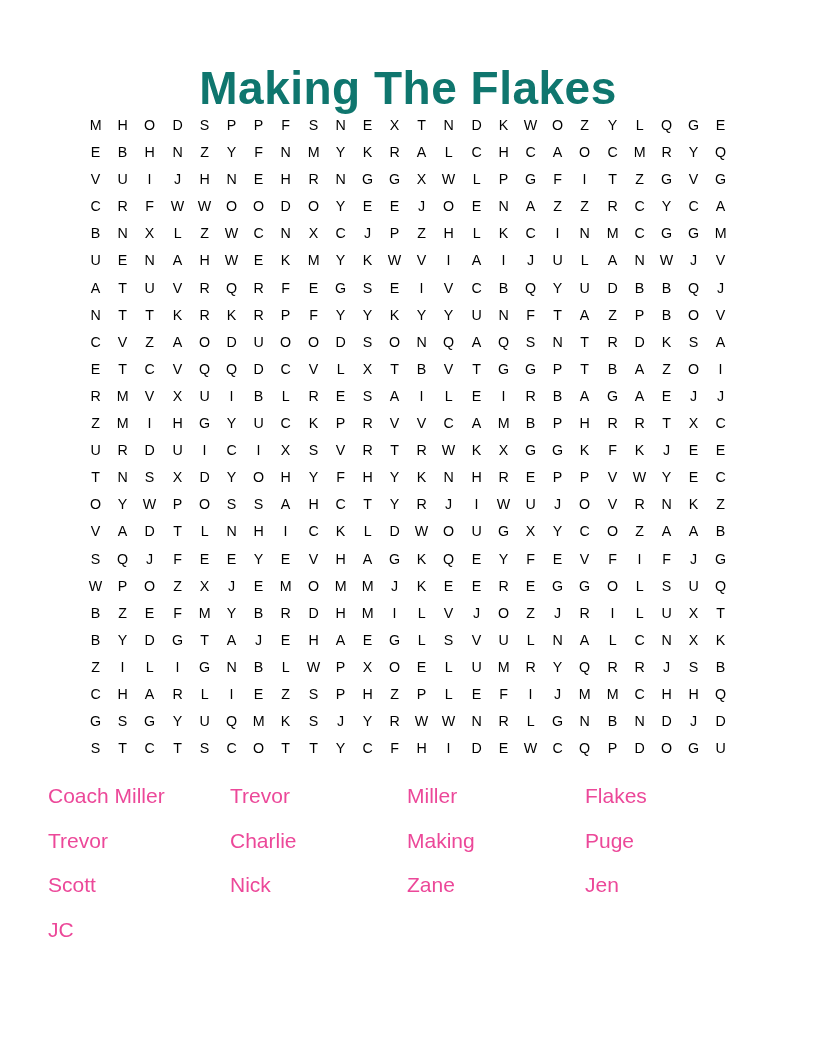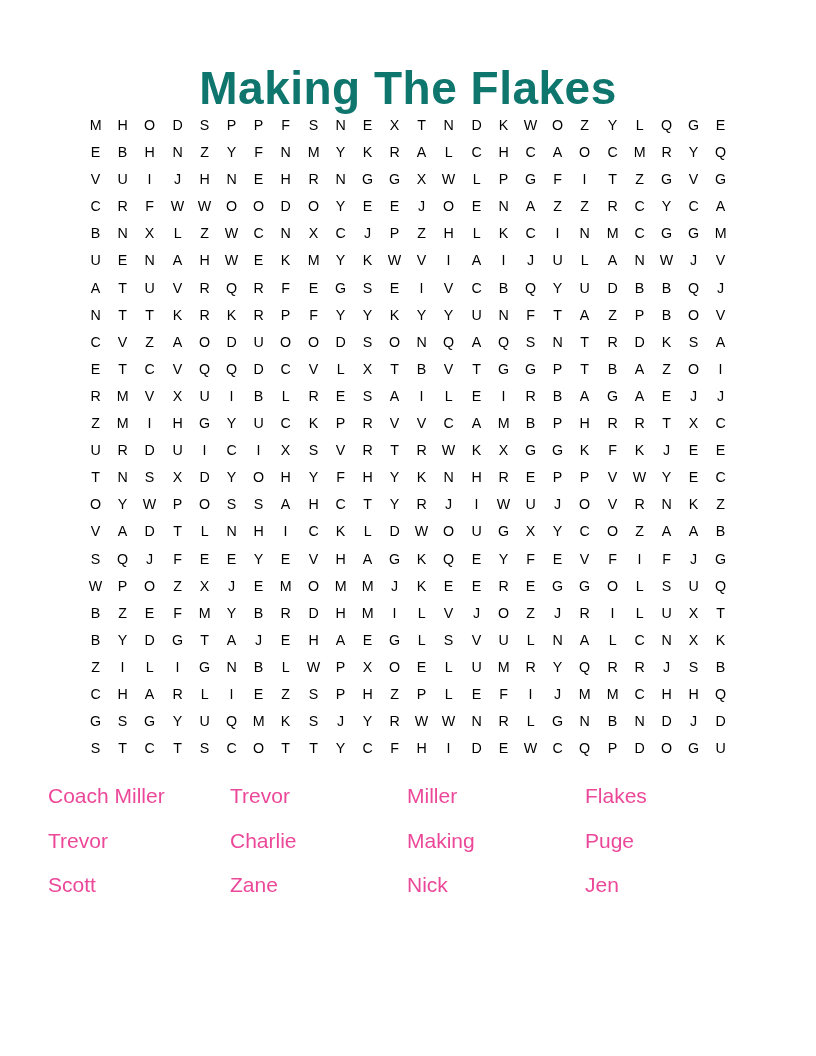--- a/index.html
+++ b/index.html
@@ -649,16 +649,17 @@
 <div class="word-list">
     <div class="word-item">Coach Miller</div>
     <div class="word-item">Trevor</div>
     <div class="word-item">Miller</div>
     <div class="word-item">Flakes</div>
     <div class="word-item">Trevor</div>
     <div class="word-item">Charlie</div>
     <div class="word-item">Making</div>
     <div class="word-item">Puge</div>
     <div class="word-item">Scott</div>
+    <div class="word-item">Nick</div>
     <div class="word-item">Zane</div>
-    <div class="word-item">Nick</div>
     <div class="word-item">Jen</div>
+    <div class="word-item">JC</div>
   </div>
 
 </body></html>

